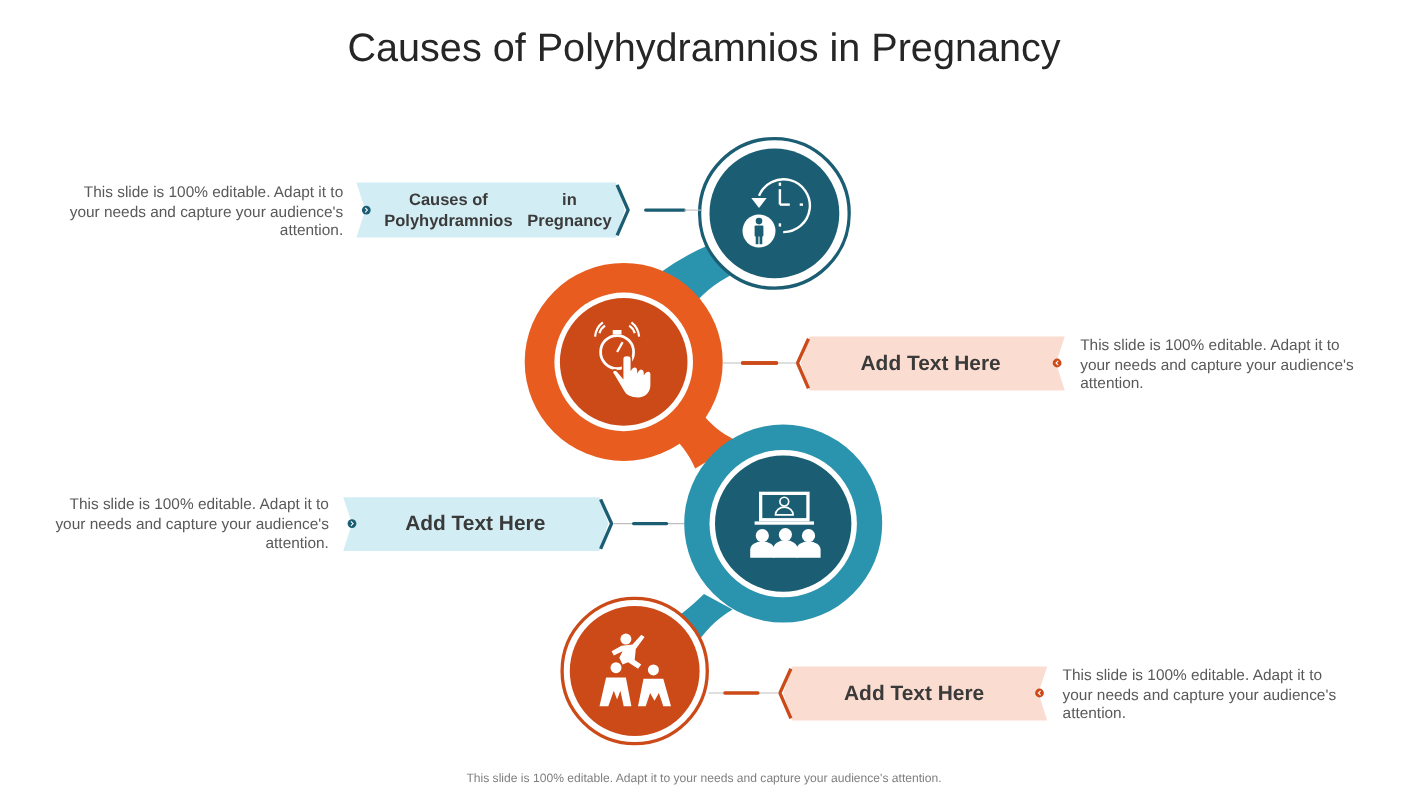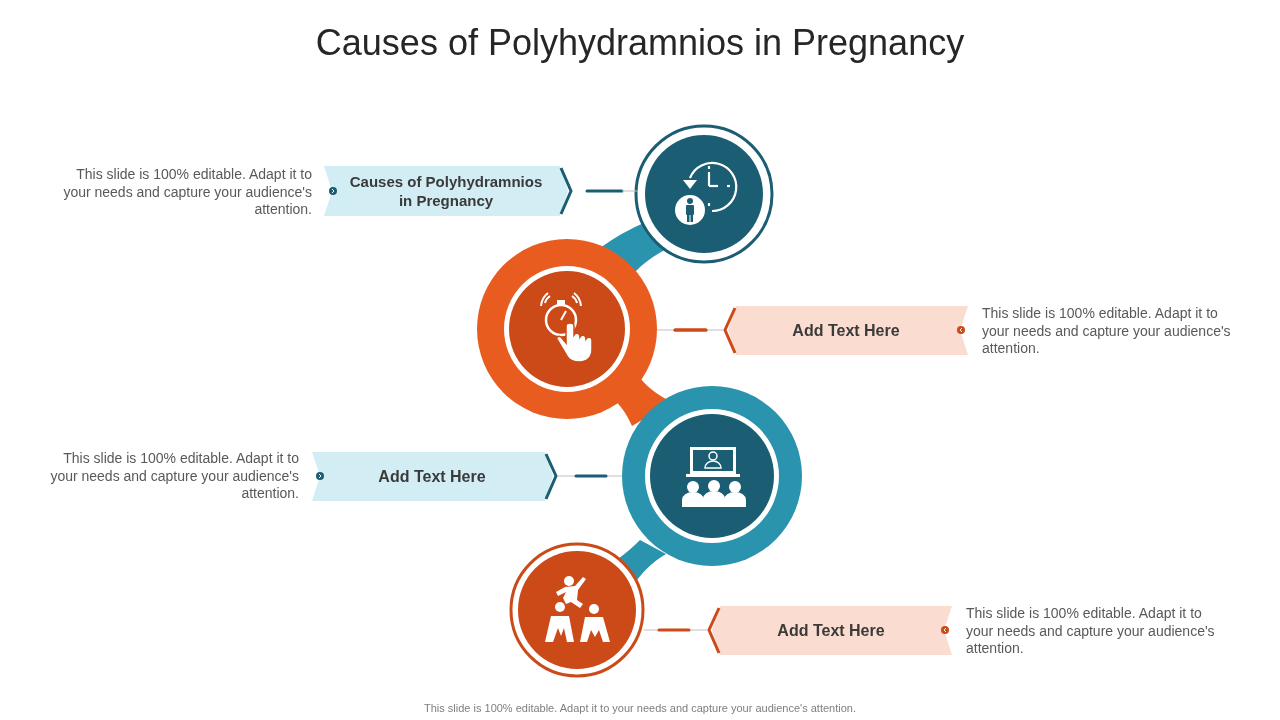--- a/index.html
+++ b/index.html
@@ -5,21 +5,21 @@
   html, body { margin:0; padding:0; }
   body { width:1280px; height:720px; background:#ffffff; position:relative; overflow:hidden; font-family:"Liberation Sans", sans-serif; }
   .title { position:absolute; top:22px; left:0; width:1280px; text-align:center; font-size:36px; color:#262626; letter-spacing:0; }
   .footer { position:absolute; top:702px; left:0; width:1280px; text-align:center; font-size:11px; color:#7f7f7f; }
   .desc { position:absolute; font-size:14px; line-height:17.5px; color:#595959; width:260px; }
   .desc.right-align { text-align:right; }
   .desc.left-align { text-align:left; }
   svg.diagram { position:absolute; left:0; top:0; }
   .label { position:absolute; display:flex; align-items:center; justify-content:center; text-align:center; font-weight:bold; color:#3a3a3a; }
   .label.small { font-size:15px; line-height:19px; }
-  .label.big { font-size:16px; }
+  .label.big { font-size:19px; }
 </style>
 </head>
 <body>
 
 <div class="title">Causes of Polyhydramnios in Pregnancy</div>
 
 <svg class="diagram" width="1280" height="720" viewBox="0 0 1280 720">
 
   <g>
 
@@ -134,21 +134,21 @@
     <polygon points="720,606 952,606 944,630 952,655 720,655 712,630" fill="#fadcd0"></polygon>
     <polyline points="719,608 709,630 719,653" fill="none" stroke="#cc4a17" stroke-width="3"></polyline>
     <line x1="644" y1="630" x2="708" y2="630" stroke="#bfbfbf" stroke-width="1"></line>
     <line x1="659" y1="630" x2="689" y2="630" stroke="#cc4a17" stroke-width="3" stroke-linecap="round"></line>
     <circle cx="945" cy="630" r="4" fill="#cc4a17"></circle>
     <path d="M 946 628 L 944 630 L 946 632" fill="none" stroke="#ffffff" stroke-width="1"></path>
   </g>
 </svg>
 
 <div class="desc right-align" style="left:52px; top:166px;">This slide is 100% editable.  Adapt it to your needs and capture your audience's attention.</div>
-<div class="label small" style="left:336px; top:166px; width:220px; height:50px; flex-direction:column;">
+<div class="label small" style="left:336px; top:166px; width:220px; height:50px; flex-direction:row;">
   <span>Causes of Polyhydramnios</span>
   <span>in Pregnancy</span>
 </div>
 
 <div class="label big" style="left:736px; top:306px; width:220px; height:49px;">Add Text Here</div>
 <div class="desc left-align" style="left:982px; top:305px;">This slide is 100% editable.  Adapt it to your needs and capture your audience's attention.</div>
 
 <div class="desc right-align" style="left:39px; top:450px;">This slide is 100% editable.  Adapt it to your needs and capture your audience's attention.</div>
 <div class="label big" style="left:322px; top:452px; width:220px; height:49px;">Add Text Here</div>
 

